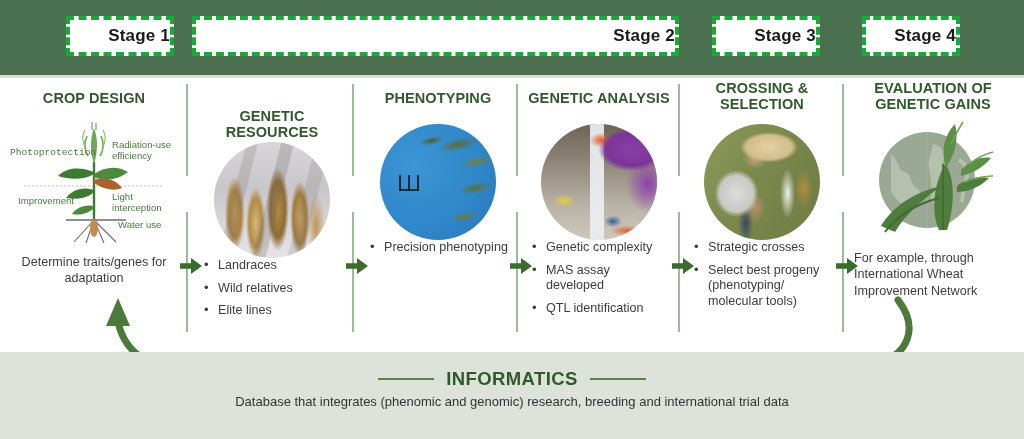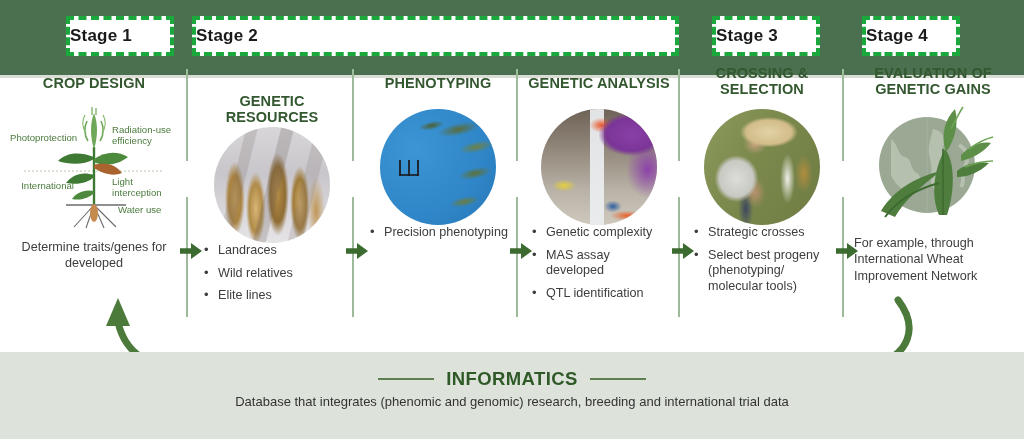--- a/index.html
+++ b/index.html
@@ -25,34 +25,34 @@
   .header-rule {
     position: absolute; left: 0; top: 75px;
     width: 1024px; height: 3px;
     background: #d9ddd6;
   }
   .stage-badge {
     position: absolute;
     top: 16px; height: 40px;
     background: #ffffff;
     border: 4px dashed #1aa73c;
-    display: flex; align-items: center; justify-content: flex-start;
+    display: flex; align-items: center; justify-content: flex-end;
     color: #1a1a1a;
     font-weight: bold;
     font-size: 17px;
     letter-spacing: 0.2px;
   }
   #stage-1 { left: 66px;  width: 108px; }
   #stage-2 { left: 192px; width: 487px; }
   #stage-3 { left: 712px; width: 108px; }
   #stage-4 { left: 862px; width: 98px;  }
 
   
   .columns {
-    position: absolute; left: 0; top: 63px;
+    position: absolute; left: 0; top: 78px;
     width: 1024px; height: 274px;
   }
   .col {
     position: absolute; top: 0; height: 274px;
   }
   #col-0 { left: 8px;   width: 172px; }
   #col-1 { left: 196px; width: 152px; margin-top: 18px; }
   #col-2 { left: 362px; width: 152px; }
   #col-3 { left: 524px; width: 150px; }
   #col-4 { left: 686px; width: 152px; }
@@ -191,21 +191,21 @@
     width: 172px; height: 122px;
     margin-top: 2px;
   }
   .plant-label {
     position: absolute;
     color: #4a7a3c;
     font-size: 9.6px;
     line-height: 1.12;
     font-weight: normal;
   }
-  #lbl-photoprotection { left: 2px;  top: 26px; width: 64px; text-align: left; }
+  #lbl-photoprotection { left: 2px;  top: 26px; width: 64px; text-align: left; font-family: Liberation Mono, monospace; }
   #lbl-radiation       { left: 104px; top: 18px; width: 62px; }
   #lbl-partitioning    { left: 2px;  top: 74px; width: 64px; text-align: right; }
   #lbl-light           { left: 104px; top: 70px; width: 58px; }
   #lbl-water           { left: 110px; top: 98px; width: 56px; }
 
   
   .col-text {
     margin-top: 10px;
     color: #3d3d3d;
     font-size: 12.6px;
@@ -347,26 +347,26 @@
 
           <line x1="58" y1="98" x2="118" y2="98" stroke="#6b6b6b" stroke-width="1.6"></line>
           <path d="M86 98 L66 120" stroke="#6b6b6b" stroke-width="1.1" fill="none"></path>
           <path d="M86 98 L78 121" stroke="#6b6b6b" stroke-width="1.1" fill="none"></path>
           <path d="M86 98 L96 121" stroke="#6b6b6b" stroke-width="1.1" fill="none"></path>
           <path d="M86 98 L108 120" stroke="#6b6b6b" stroke-width="1.1" fill="none"></path>
           <ellipse cx="86" cy="106" rx="4" ry="9" fill="#c58b4e"></ellipse>
         </svg>
         <div class="plant-label" id="lbl-photoprotection">Photoprotection</div>
         <div class="plant-label" id="lbl-radiation">Radiation-use efficiency</div>
-        <div class="plant-label" id="lbl-partitioning">International</div>
+        <div class="plant-label" id="lbl-partitioning">Improvement</div>
         <div class="plant-label" id="lbl-light">Light interception</div>
         <div class="plant-label" id="lbl-water">Water use</div>
       </div>
 
-      <div class="col-text caption-center">Determine traits/genes for developed</div>
+      <div class="col-text caption-center">Determine traits/genes for adaptation</div>
     </div>
 
     <div class="col" id="col-1">
       <div class="col-title">GENETIC RESOURCES</div>
       <div class="circle img-wheat-ears"></div>
       <ul class="bullets">
         <li>Landraces</li>
         <li>Wild relatives</li>
         <li>Elite lines</li>
       </ul>

